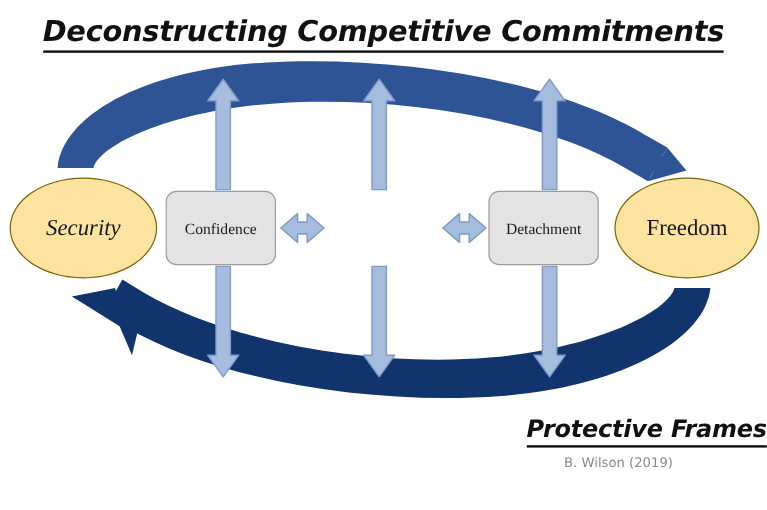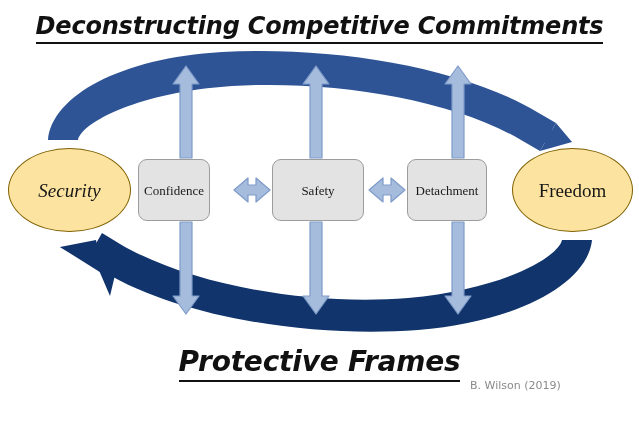--- a/index.html
+++ b/index.html
@@ -46,22 +46,23 @@
     border-bottom: 2px solid #111111;
     padding-bottom: 2px;
   }
   #title-top {
     top: 12px;
     font-size: 24px;
     letter-spacing: -0.2px;
   }
   #title-bottom {
     top: 345px;
-    font-size: 28px;
+    font-size: 20px;
     letter-spacing: -0.2px;
+    text-align: right;
   }
 
   
   .ellipse {
     position: absolute;
     border-radius: 50%;
     background: #FCE3A0;
     border: 1px solid #7F6000;
     display: flex;
     align-items: center;
@@ -87,23 +88,23 @@
     align-items: center;
     justify-content: center;
     box-sizing: border-box;
   }
   .rbox .node-label {
     font-family: "Liberation Serif", serif;
     font-size: 13px;
     color: #1a1a1a;
     line-height: 1;
   }
-  #box-confidence { left: 138px; top: 159px; width: 72px; height: 62px; }
+  #box-confidence { left: 138px; top: 159px; width: 92px; height: 62px; }
   #box-safety     { left: 272px; top: 159px; width: 92px; height: 62px; }
-  #box-detachment { left: 407px; top: 159px; width: 80px; height: 62px; }
+  #box-detachment { left: 407px; top: 159px; width: 92px; height: 62px; }
 
   
   #credit {
     position: absolute;
     left: 470px;
     top: 379px;
     font-family: "DejaVu Sans", sans-serif;
     font-size: 11px;
     color: #8a8a8a;
     white-space: nowrap;
@@ -195,23 +196,20 @@
   </div>
 
   <div class="ellipse" id="ellipse-freedom">
     <span class="node-label">Freedom</span>
   </div>
 
   <div class="rbox" id="box-confidence">
     <span class="node-label">Confidence</span>
   </div>
 
-  <div class="rbox" id="box-safety">
-    <span class="node-label">Safety</span>
-  </div>
 
   <div class="rbox" id="box-detachment">
     <span class="node-label">Detachment</span>
   </div>
 
   <div id="credit">B. Wilson (2019)</div>
 
 </div>
 
 </body></html>

